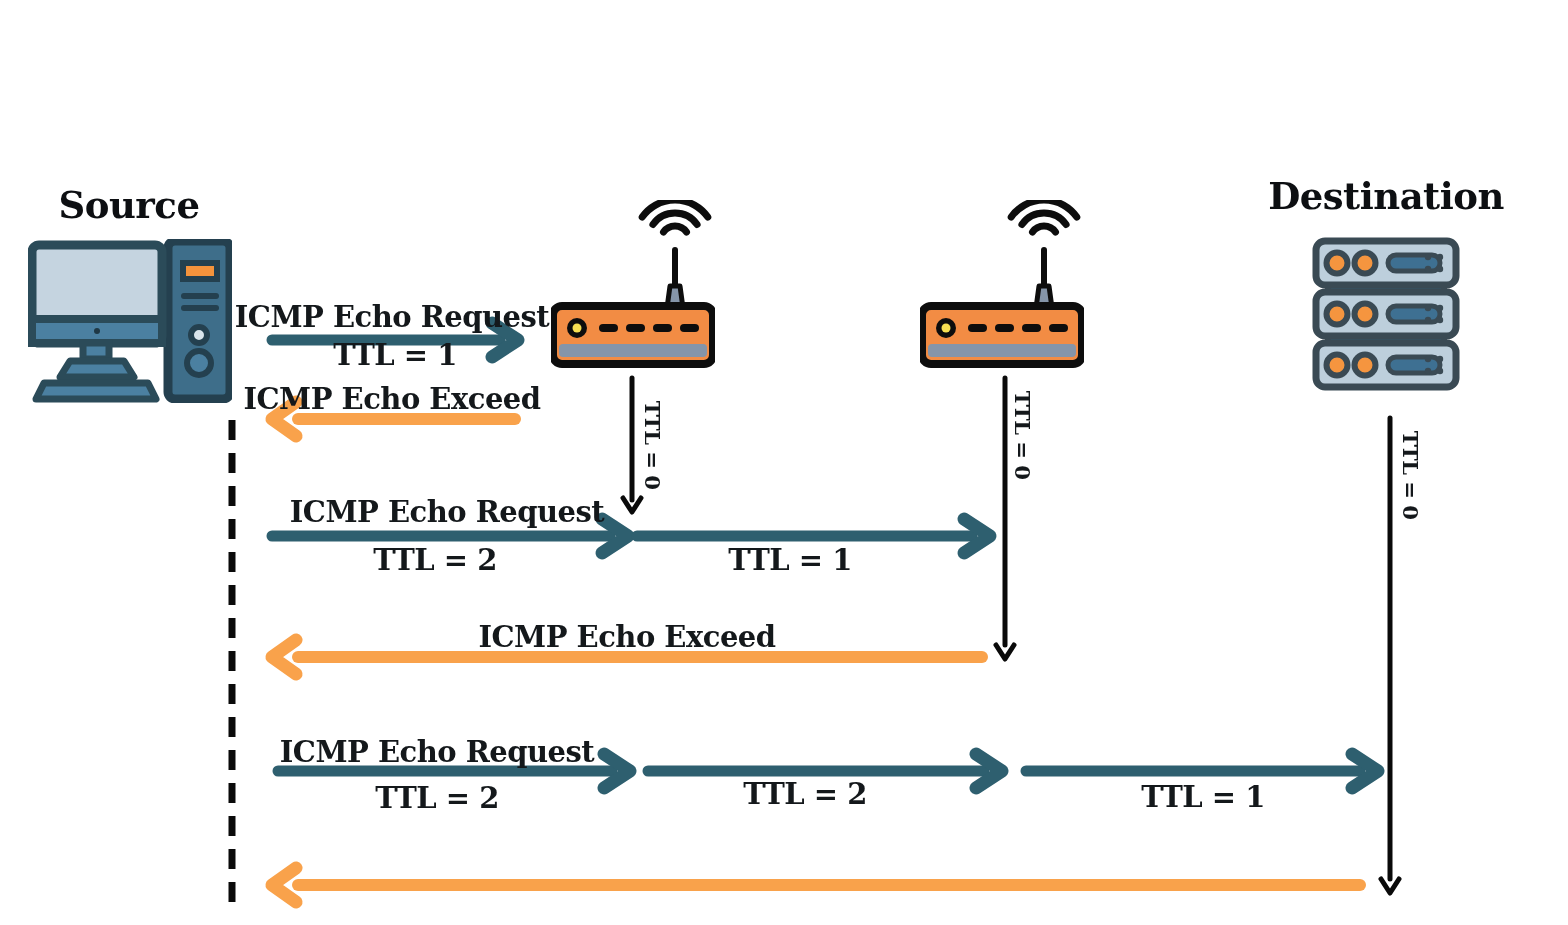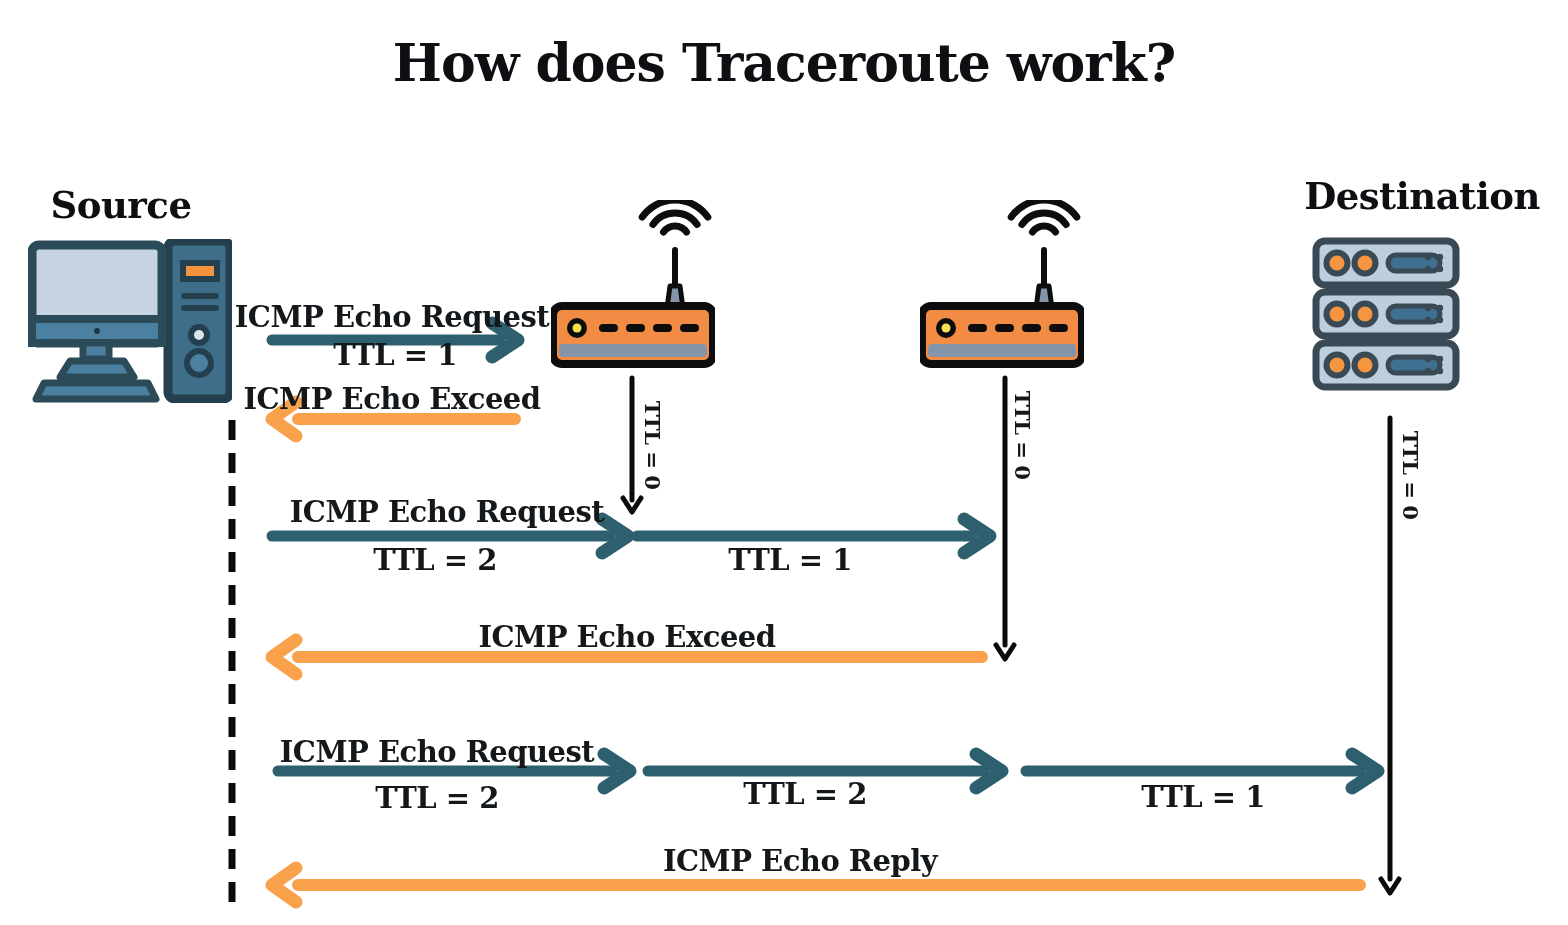--- a/index.html
+++ b/index.html
@@ -28,24 +28,23 @@
   .overlay{position:absolute;left:0;top:0;}
   .req{stroke:var(--request-arrow,#2E5F6F);fill:none;stroke-linecap:round;stroke-linejoin:round;}
   .rep{stroke:var(--reply-arrow,#F9A24B);fill:none;stroke-linecap:round;stroke-linejoin:round;}
   .exp{stroke:var(--expire-arrow,#000000);fill:none;stroke-linecap:round;stroke-linejoin:round;}
 </style>
 </head>
 <body>
 
 <div class="canvas">
 
-  <div class="title">How does Traceroute work?</div>
-
-  <div class="node-label" style="left:121px;top:205px;">Source</div>
-  <div class="node-label" style="left:1386px;top:196px;margin-left:36px;">Destination</div>
+
+  <div class="node-label" style="left:129px;top:205px;">Source</div>
+  <div class="node-label" style="left:1386px;top:196px;">Destination</div>
 
   <svg class="overlay" width="1568" height="925" viewBox="0 0 1568 925">
 
     <line x1="232" y1="420" x2="232" y2="905" stroke="#0A0A0A" stroke-width="7" stroke-dasharray="20 13"></line>
 
     <g>
       <path class="req" stroke-width="11" d="M272,340 H500"></path>
       <path class="req" stroke-width="13" d="M492,323 L518,340 L492,357"></path>
     </g>
     <g>
@@ -199,15 +198,14 @@
   <div class="lbl" style="left:435px;top:560px;">TTL = 2</div>
   <div class="lbl" style="left:790px;top:560px;">TTL = 1</div>
   <div class="lbl v" style="left:1022px;top:435px;">TTL = 0</div>
   <div class="lbl" style="left:627px;top:637px;">ICMP Echo Exceed</div>
 
   <div class="lbl" style="left:437px;top:752px;">ICMP Echo Request</div>
   <div class="lbl" style="left:437px;top:798px;">TTL = 2</div>
   <div class="lbl" style="left:805px;top:794px;">TTL = 2</div>
   <div class="lbl" style="left:1203px;top:797px;">TTL = 1</div>
   <div class="lbl v" style="left:1410px;top:475px;">TTL = 0</div>
-  <div class="lbl" style="left:800px;top:861px;">ICMP Echo Reply</div>
 
 </div>
 
 </body></html>

